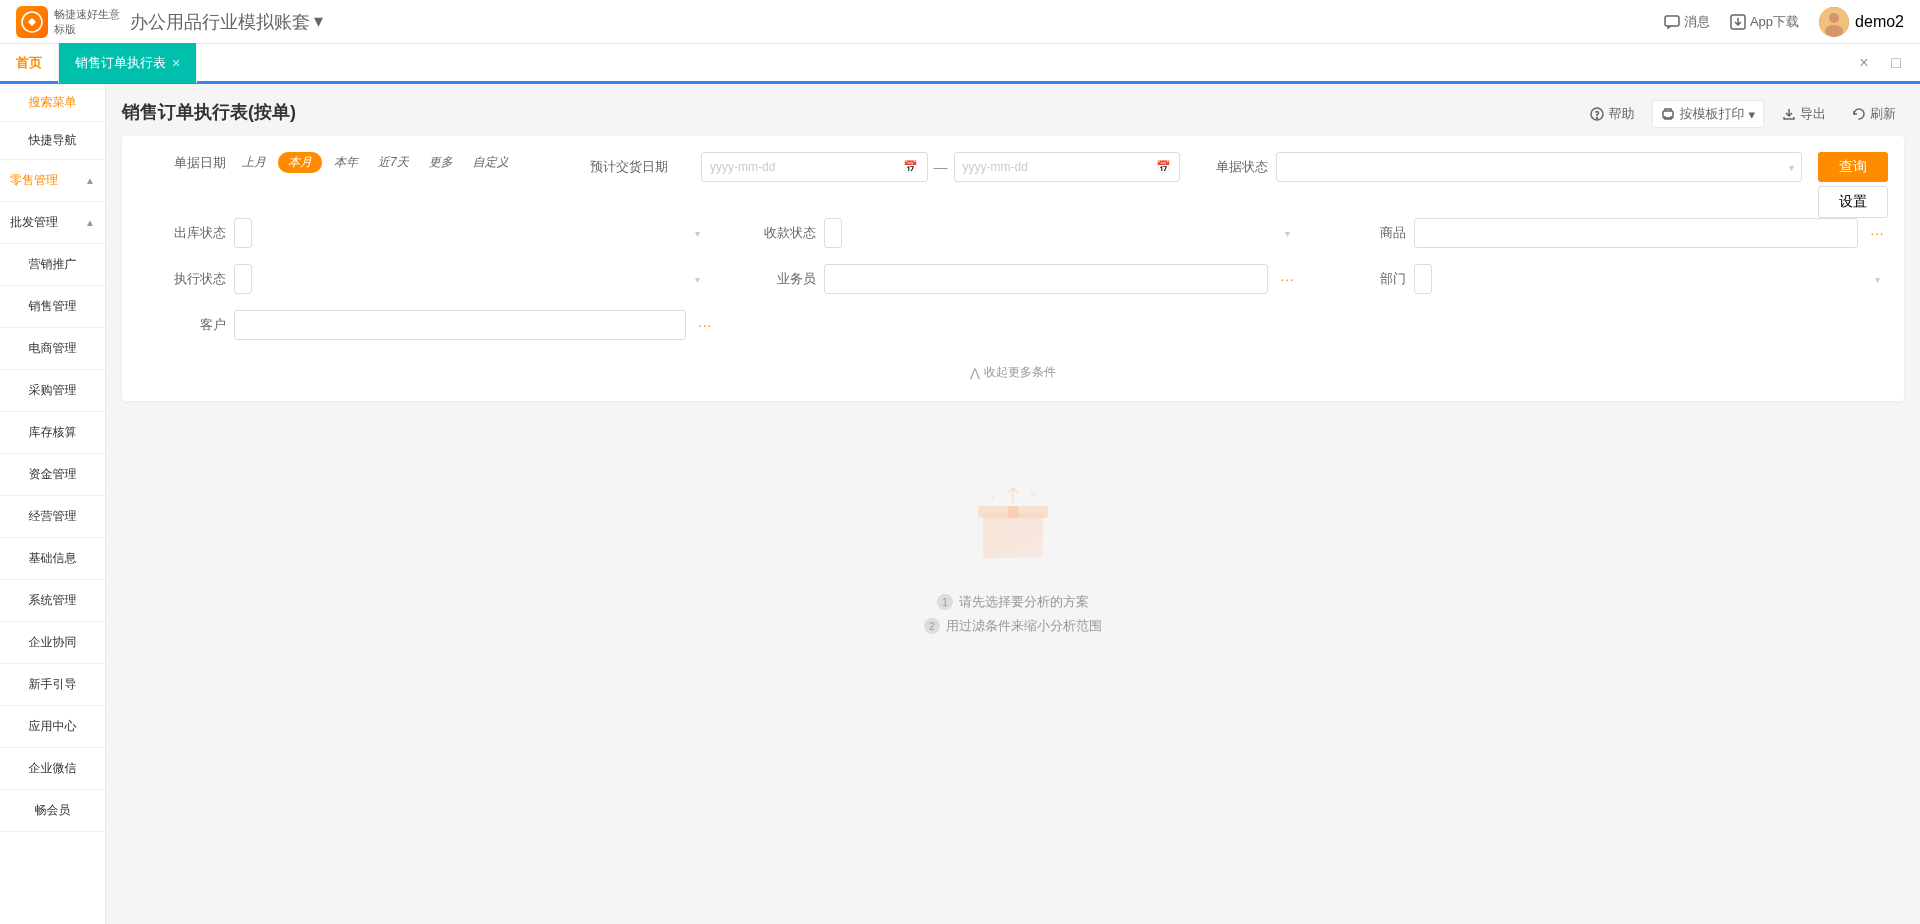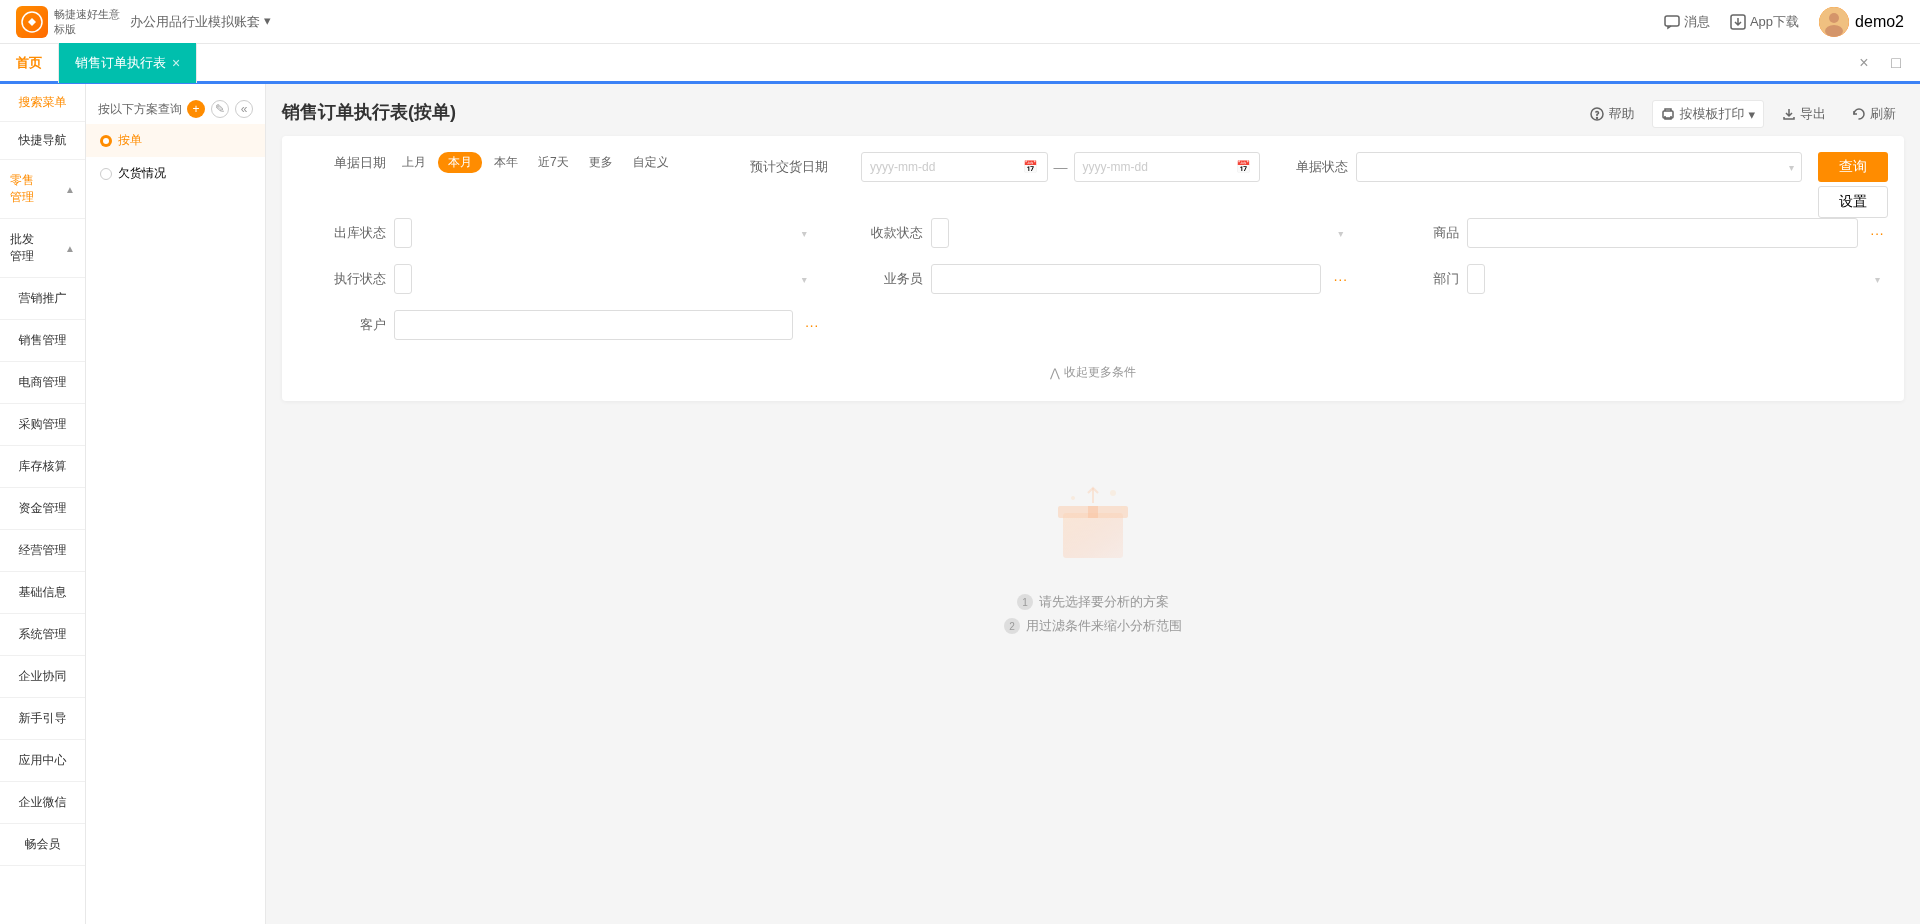--- a/index.html
+++ b/index.html
@@ -41,21 +41,21 @@
     .logo-text {
       font-size: 11px;
       color: #666;
       line-height: 1.3;
     }
     .breadcrumb-selector {
       display: flex;
       align-items: flex-start;
       gap: 4px;
       color: #666;
-      font-size: 13px;
+      font-size: 18px;
       cursor: pointer;
     }
     .top-header-right {
       display: flex;
       align-items: center;
       gap: 20px;
     }
     .header-action {
       display: flex;
       align-items: center;
@@ -138,21 +138,21 @@
 
     
     .main-layout {
       display: flex;
       flex: 1;
       overflow: hidden;
     }
 
     
     .sidebar {
-      width: 86px;
+      width: 106px;
       background: #fff;
       border-right: 1px solid #e8e8e8;
       display: flex;
       flex-direction: column;
       overflow-y: auto;
       flex-shrink: 0;
     }
     .sidebar-item {
       padding: 12px 8px;
       text-align: center;
@@ -329,20 +329,21 @@
       white-space: nowrap;
       min-width: 56px;
       text-align: right;
       margin-left: 32px;
     }
     .filter-label.wide { min-width: 70px; }
     .date-range-tabs {
       display: flex;
       align-items: center;
       gap: 4px;
+      font-style: italic;
     }
     .date-tab {
       padding: 2px 8px;
       font-size: 12px;
       cursor: pointer;
       color: #666;
       border-radius: 2px;
     }
     .date-tab.active {
       background: #ff8c00;
@@ -635,40 +636,20 @@
       <span>应用中心</span>
     </div>
     <div class="sidebar-item">
       <span>企业微信</span>
     </div>
     <div class="sidebar-item">
       <span>畅会员</span>
     </div>
   </div>
 
-  <div class="left-panel">
-    <div class="left-panel-header">
-      <span>按以下方案查询</span>
-      <div class="left-panel-actions">
-        <div class="left-panel-action-btn">+</div>
-        <div class="left-panel-action-btn outline">✎</div>
-        <div class="left-panel-action-btn outline">«</div>
-      </div>
-    </div>
-    <div class="left-panel-item active">
-      <div class="item-dot">
-        <div class="dot-inner"></div>
-      </div>
-      <span>按单</span>
-    </div>
-    <div class="left-panel-item">
-      <div class="item-dot outline"></div>
-      <span>欠货情况</span>
-    </div>
-  </div>
 
   <div class="content-area">
 
     <div class="page-title-bar">
       <h1 class="page-title">销售订单执行表(按单)</h1>
       <div class="right-action-group">
         <div class="page-action-btn">
           <svg width="14" height="14" viewBox="0 0 14 14" fill="none" stroke="#666" stroke-width="1.5">
             <circle cx="7" cy="7" r="6"></circle>
             <path d="M5.5 5.5 Q7 3.5 8.5 5.5 Q9 6.5 7 7.5 L7 9"></path>

